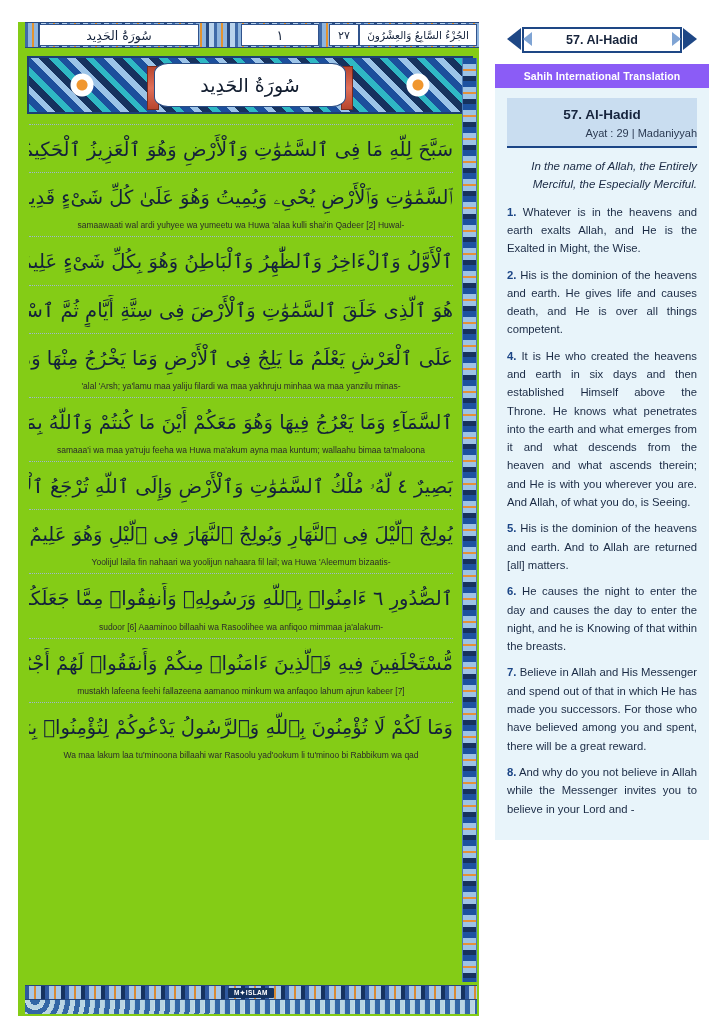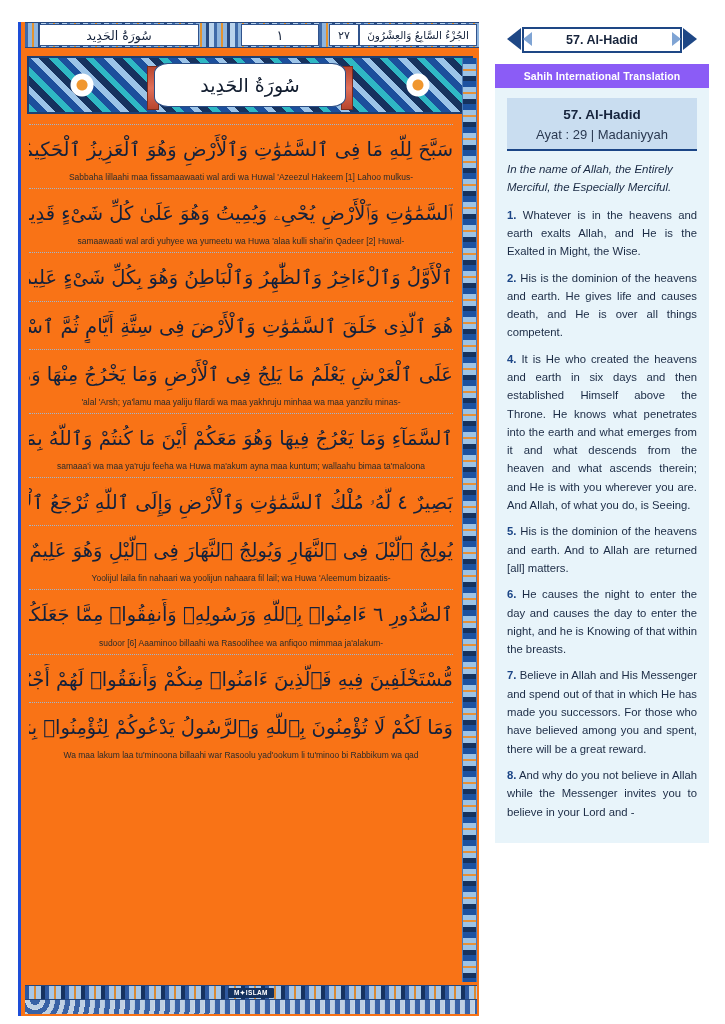--- a/index.html
+++ b/index.html
@@ -19,22 +19,22 @@
   
   #mushaf {
     position: relative;
     width: 487px; height: 1024px;
     background: #ffffff;
     padding: 22px 8px 8px 18px;
   }
   .page-frame {
     position: relative;
     width: 100%; height: 100%;
-    border-left: 3px solid #1d4ed8;
-    background: #f97316;
+    border-left: 3px solid #84cc16;
+    background: #84cc16;
   }
 
   
   .top-band {
     position: relative;
     height: 26px;
     margin-left: 4px;
     display: flex; align-items: center;
     background:
       repeating-linear-gradient(90deg,
@@ -217,24 +217,24 @@
     padding: 10px 12px 14px 12px;
   }
   .surah-card {
     background: #c9ddf0;
     border-bottom: 2px solid #1b4586;
     text-align: center;
     padding: 9px 0 7px;
     margin-bottom: 10px;
   }
   .card-title { font-size: 13.5px; font-weight: bold; color: #16243d; }
-  .card-meta  { font-size: 13px; color: #2b3a52; margin-top: 5px; }
+  .card-meta  { font-size: 11px; color: #2b3a52; margin-top: 5px; text-align: right; }
   .basmala {
     font-style: italic; font-size: 11.5px; color: #1a2a44;
-    text-align: left; line-height: 1.55; margin-bottom: 9px;
+    text-align: right; line-height: 1.55; margin-bottom: 9px;
   }
   .verse {
     font-size: 11.3px; color: #1a2a44; line-height: 1.62;
     text-align: justify; margin-bottom: 8px;
   }
   .vnum { color: #1b4586; font-weight: bold; }
 </style>
 </head>
 <body>
 
@@ -254,21 +254,20 @@
         <div class="surah-plate">سُورَةُ الحَدِيد</div>
       </div>
 
       <div class="side-rail"></div>
 
       <div class="ayah-area">
 
 
         <div class="ayah-row">
           <div class="ayah-ar">سَبَّحَ لِلَّهِ مَا فِى ٱلسَّمَٰوَٰتِ وَٱلْأَرْضِ وَهُوَ ٱلْعَزِيزُ ٱلْحَكِيمُ ١ لَهُۥ مُلْكُ</div>
-          <div class="ayah-tr">Sabbaha lillaahi maa fissamaawaati wal ardi wa Huwal 'Azeezul Hakeem  [1]  Lahoo mulkus-</div>
         </div>
         <div class="ayah-row">
           <div class="ayah-ar">ٱلسَّمَٰوَٰتِ وَٱلْأَرْضِ يُحْىِۦ وَيُمِيتُ وَهُوَ عَلَىٰ كُلِّ شَىْءٍ قَدِيرٌ ٢ هُوَ</div>
           <div class="ayah-tr">samaawaati wal ardi yuhyee wa yumeetu wa Huwa 'alaa kulli shai'in Qadeer [2]  Huwal-</div>
         </div>
         <div class="ayah-row">
           <div class="ayah-ar">ٱلْأَوَّلُ وَٱلْءَاخِرُ وَٱلظَّٰهِرُ وَٱلْبَاطِنُ وَهُوَ بِكُلِّ شَىْءٍ عَلِيمٌ ٣</div>
         </div>
         <div class="ayah-row">
           <div class="ayah-ar">هُوَ ٱلَّذِى خَلَقَ ٱلسَّمَٰوَٰتِ وَٱلْأَرْضَ فِى سِتَّةِ أَيَّامٍ ثُمَّ ٱسْتَوَىٰ</div>
@@ -287,20 +286,21 @@
         <div class="ayah-row">
           <div class="ayah-ar">يُولِجُ ٱلَّيْلَ فِى ٱلنَّهَارِ وَيُولِجُ ٱلنَّهَارَ فِى ٱلَّيْلِ وَهُوَ عَلِيمٌۢ بِذَاتِ</div>
           <div class="ayah-tr">Yoolijul laila fin nahaari wa yoolijun nahaara fil lail; wa Huwa 'Aleemum bizaatis-</div>
         </div>
         <div class="ayah-row">
           <div class="ayah-ar">ٱلصُّدُورِ ٦ ءَامِنُوا۟ بِٱللَّهِ وَرَسُولِهِۦ وَأَنفِقُوا۟ مِمَّا جَعَلَكُم</div>
           <div class="ayah-tr">sudoor  [6]  Aaaminoo billaahi wa Rasoolihee wa anfiqoo mimmaa ja'alakum-</div>
         </div>
         <div class="ayah-row">
           <div class="ayah-ar">مُّسْتَخْلَفِينَ فِيهِ فَٱلَّذِينَ ءَامَنُوا۟ مِنكُمْ وَأَنفَقُوا۟ لَهُمْ أَجْرٌ كَبِيرٌ ٧</div>
+          <div class="ayah-tr">mustakh lafeena feehi fallazeena aamanoo minkum wa anfaqoo lahum ajrun kabeer  [7]</div>
         </div>
         <div class="ayah-row">
           <div class="ayah-ar">وَمَا لَكُمْ لَا تُؤْمِنُونَ بِٱللَّهِ وَٱلرَّسُولُ يَدْعُوكُمْ لِتُؤْمِنُوا۟ بِرَبِّكُمْ وَقَدْ</div>
           <div class="ayah-tr">Wa maa lakum laa tu'minoona billaahi war Rasoolu yad'ookum li tu'minoo bi Rabbikum wa qad</div>
         </div>
 
       </div>
 
       <div class="bottom-band">
         <div class="watermark">M✦ISLAM</div>

